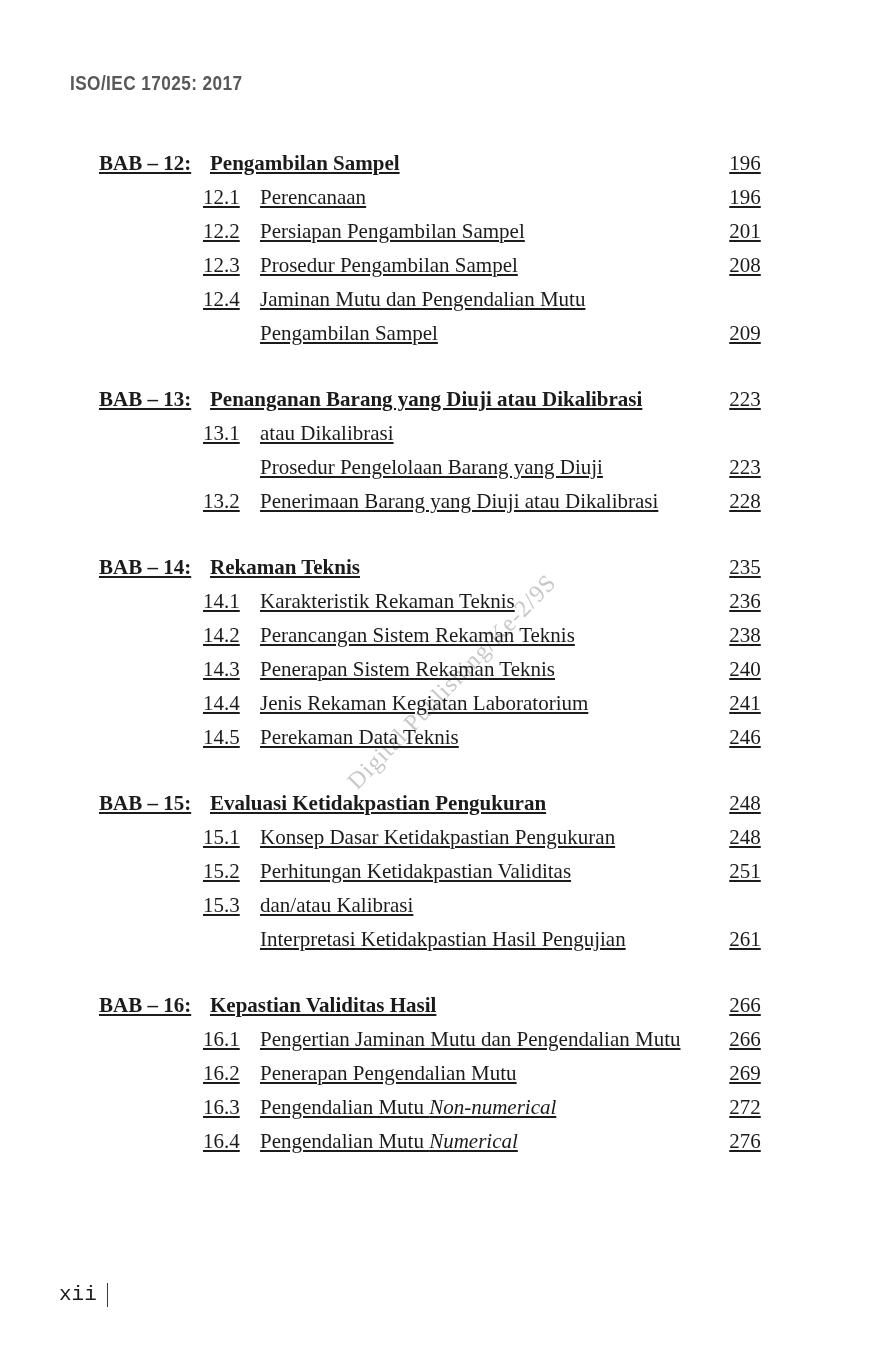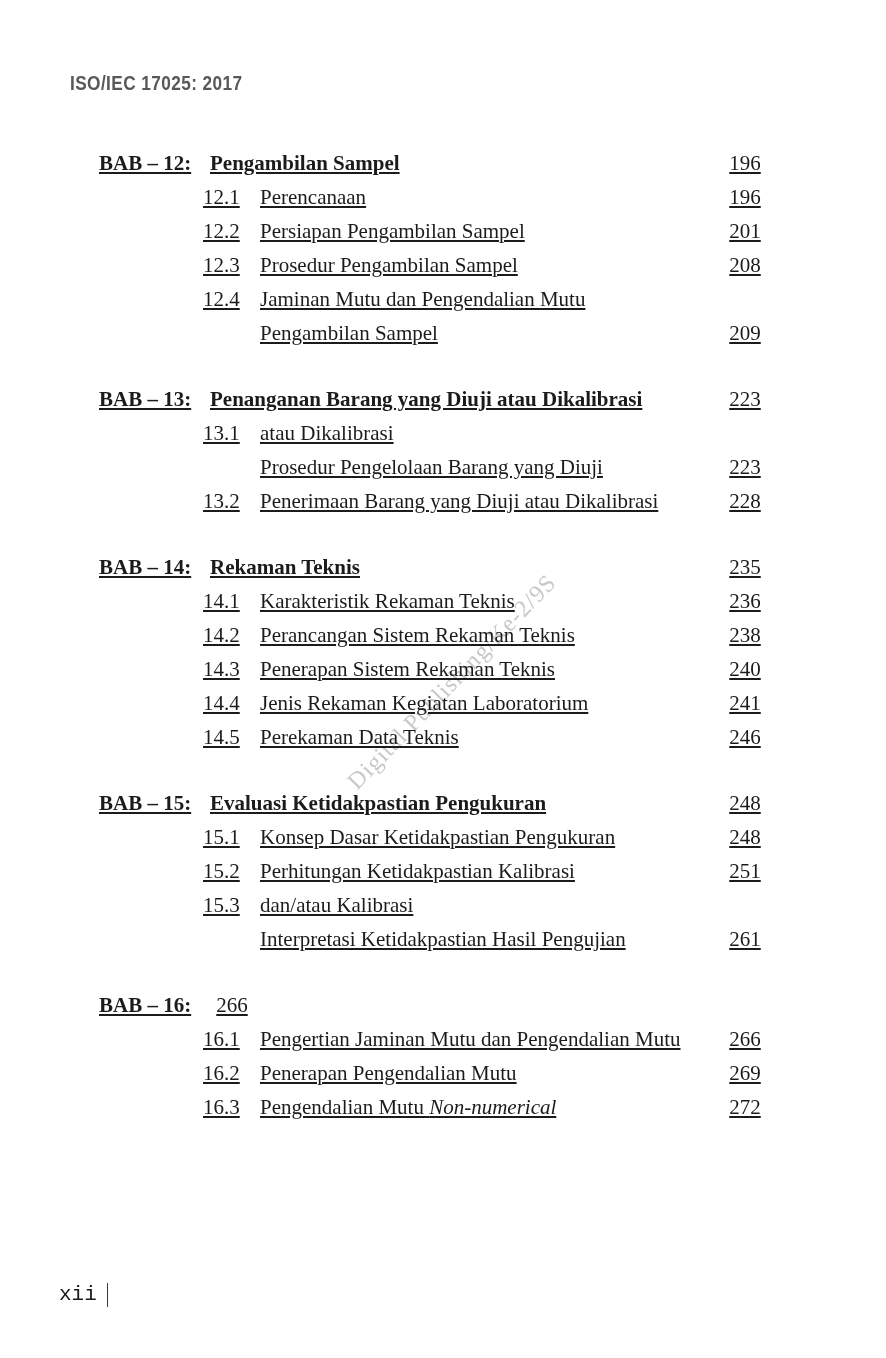--- a/index.html
+++ b/index.html
@@ -171,36 +171,37 @@
         <div class="item">
           <span class="item-num">15.1</span>
           <span class="item-text">
             <span class="line">Konsep Dasar Ketidakpastian Pengukuran</span>
           </span>
           <span class="page-num">248</span>
         </div>
         <div class="item">
           <span class="item-num">15.2</span>
           <span class="item-text">
-            <span class="line">Perhitungan Ketidakpastian Kalibrasi</span>
+            <span class="line">Perhitungan Ketidakpastian Validitas</span>
           </span>
           <span class="page-num">251</span>
         </div>
         <div class="item">
           <span class="item-num">15.3</span>
           <span class="item-text">
             <span class="line">dan/atau Kalibrasi</span>
             <span class="line">Interpretasi Ketidakpastian Hasil Pengujian</span>
           </span>
           <span class="page-num">261</span>
         </div>
       </section>
       <section class="toc-section">
         <div class="chap">
           <span class="chap-label">BAB – 16:</span>
+          <span class="chap-title">Kepastian Validitas Hasil</span>
           <span class="page-num">266</span>
         </div>
         <div class="item">
           <span class="item-num">16.1</span>
           <span class="item-text">
             <span class="line">Pengertian Jaminan Mutu dan Pengendalian Mutu</span>
           </span>
           <span class="page-num">266</span>
         </div>
         <div class="item">
@@ -209,20 +210,27 @@
             <span class="line">Penerapan Pengendalian Mutu</span>
           </span>
           <span class="page-num">269</span>
         </div>
         <div class="item">
           <span class="item-num">16.3</span>
           <span class="item-text">
             <span class="line">Pengendalian Mutu <i>Non-numerical</i></span>
           </span>
           <span class="page-num">272</span>
+        </div>
+        <div class="item">
+          <span class="item-num">16.4</span>
+          <span class="item-text">
+            <span class="line">Pengendalian Mutu <i>Numerical</i></span>
+          </span>
+          <span class="page-num">276</span>
         </div>
       </section>
     </main>
   <div class="footer">
     <span>xii</span>
     <span class="footer-bar"></span>
   </div>
 </div>
 
 </body></html>

